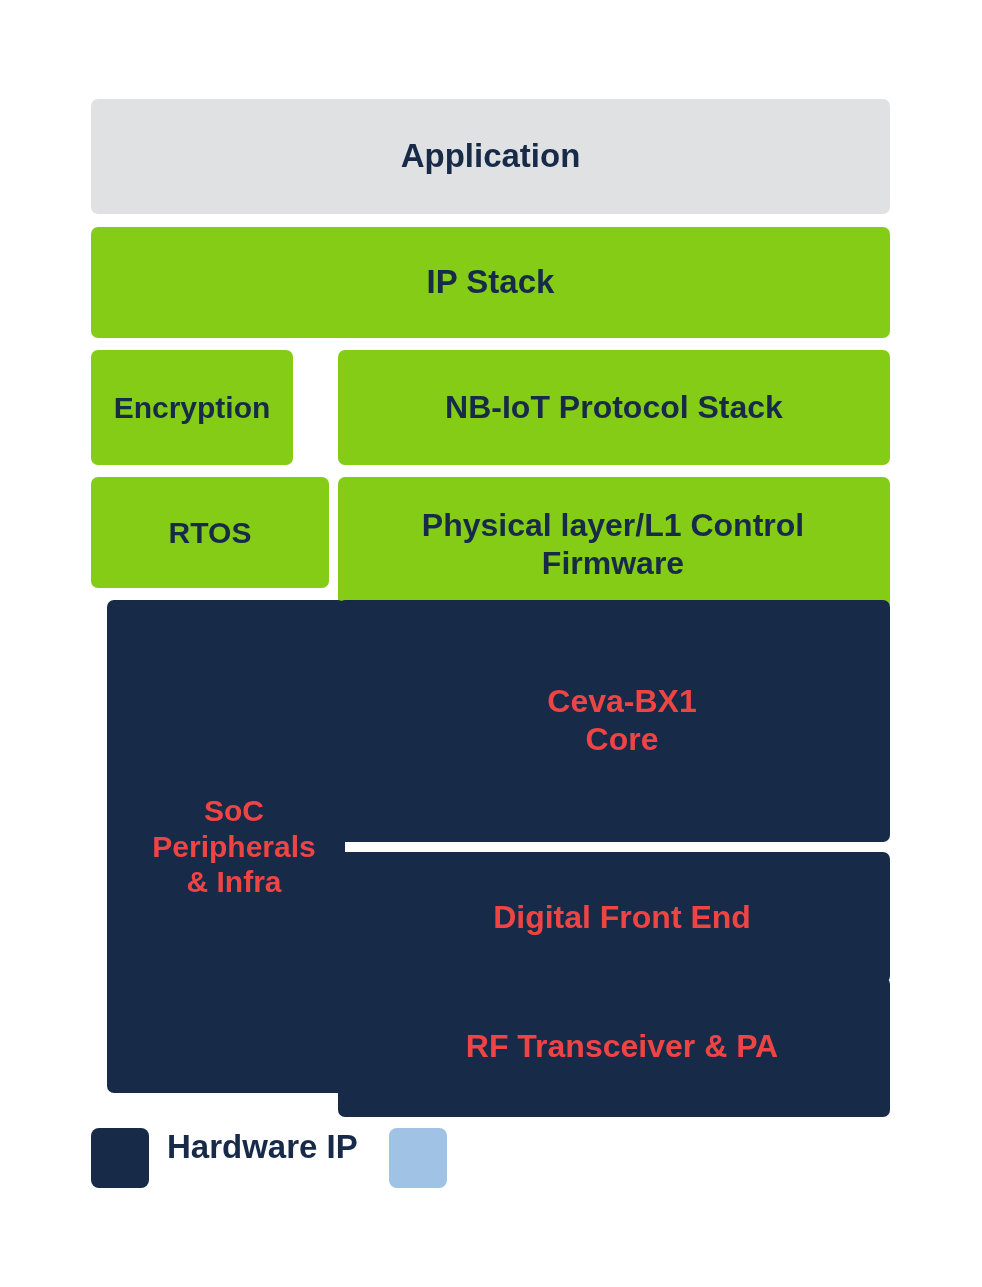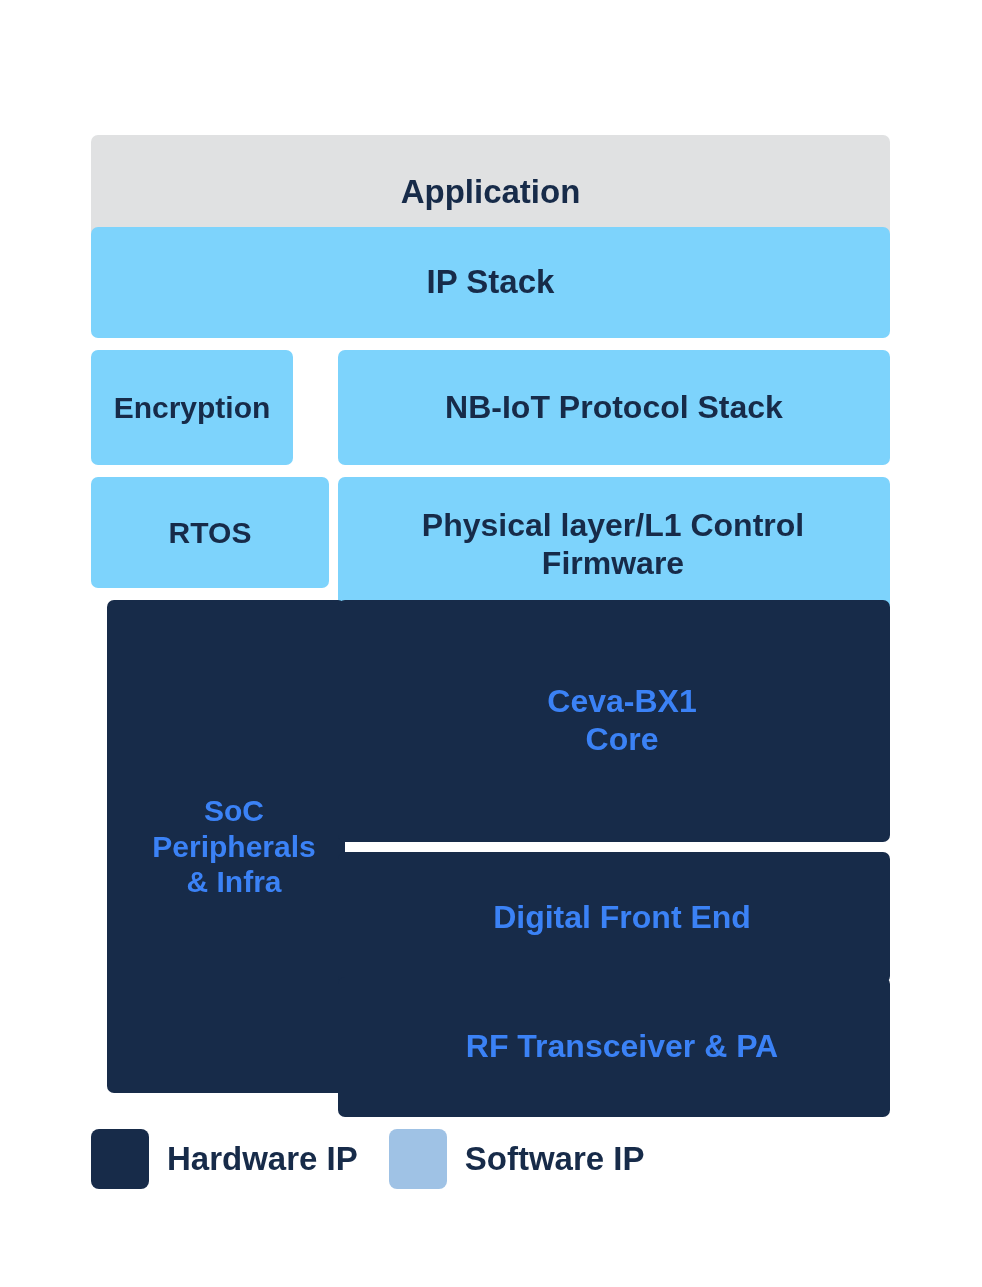--- a/index.html
+++ b/index.html
@@ -33,31 +33,31 @@
     line-height: 1.18;
     white-space: pre-line;
     padding: 2px 8px;
   }
 
   .block.application {
     background: #e0e1e2;
     color: #172b49;
   }
   .block.software {
-    background: #7dd3fc;
+    background: #84cc16;
     color: #172b49;
   }
   .block.hardware {
     background: #172b49;
-    color: #3b82f6;
+    color: #ef4444;
     padding-left: 24px;
   }
 
   
-  #blk-application      { left: 91px;  top: 99px;   width: 799px; height: 115px; font-size: 33px; margin-top: 36px; }
+  #blk-application      { left: 91px;  top: 99px;   width: 799px; height: 115px; font-size: 33px; }
   #blk-ip-stack         { left: 91px;  top: 227px;  width: 799px; height: 111px; font-size: 33px; }
 
   #blk-encryption       { left: 91px;  top: 350px;  width: 202px; height: 115px; font-size: 30px; }
   #blk-nbiot            { left: 338px; top: 350px;  width: 552px; height: 115px; font-size: 32px; }
 
   #blk-rtos             { left: 91px;  top: 477px;  width: 238px; height: 111px; font-size: 30px; }
   #blk-phy              { left: 338px; top: 477px;  width: 552px; height: 135px; font-size: 32px; padding-left: 6px; }
 
   #blk-soc              { left: 107px;  top: 600px;  width: 238px; height: 493px; font-size: 30px; }
   #blk-core             { left: 338px; top: 600px;  width: 552px; height: 242px; font-size: 32px; }
@@ -68,21 +68,20 @@
   #legend {
     position: absolute;
     left: 91px;
     top: 1128px;
     height: 62px;
     display: flex;
     align-items: center;
   }
   .legend-item {
     display: flex;
-    align-items: center;
     height: 62px;
   }
   .legend-swatch {
     width: 58px;
     height: 60px;
     border-radius: 8px;
     flex: none;
   }
   .legend-swatch.hardware { background: #172b49; }
   .legend-swatch.software { background: #9fc2e5; }
@@ -126,18 +125,17 @@
 
   <div id="legend">
 
     <div class="legend-item" id="legend-item-hardware">
       <span class="legend-swatch hardware"></span>
       <span class="legend-label">Hardware IP</span>
     </div>
 
     <div class="legend-item" id="legend-item-software">
       <span class="legend-swatch software"></span>
-      <span class="legend-label">Software IP</span>
     </div>
 
   </div>
 
 </div>
 
 </body></html>

